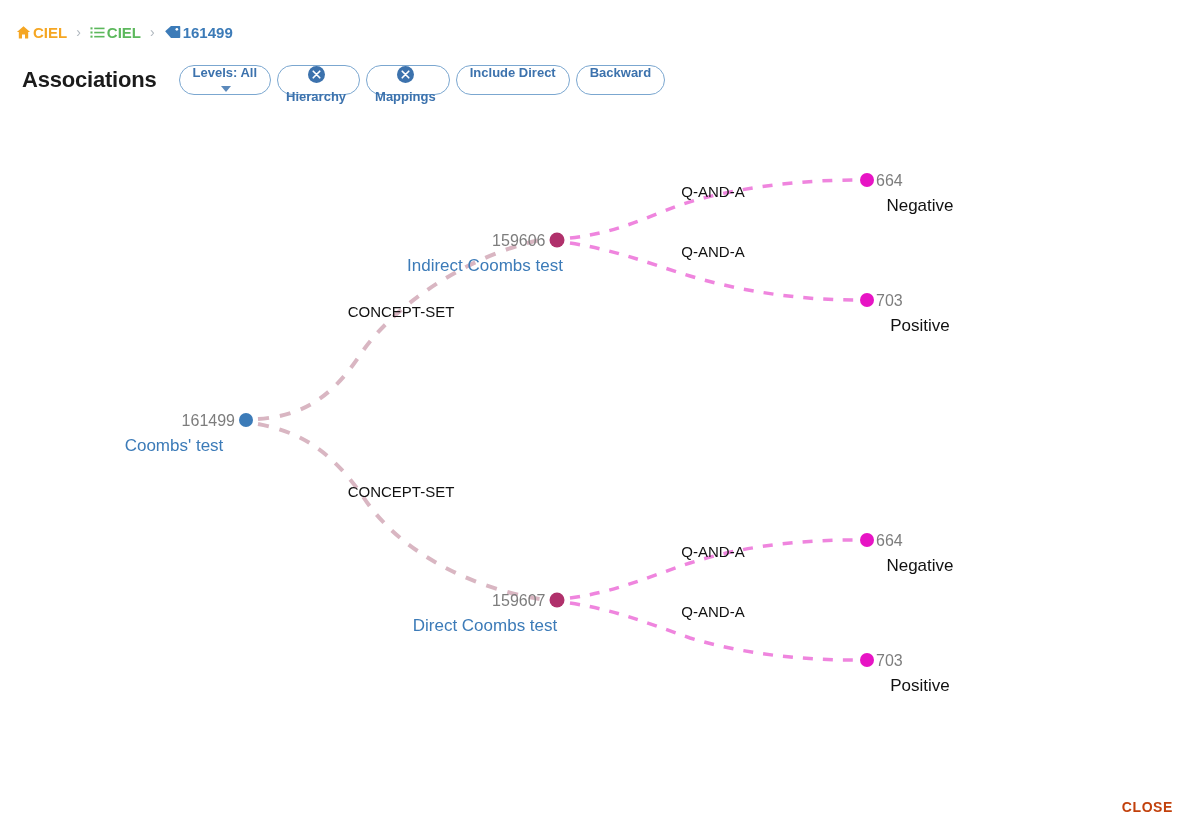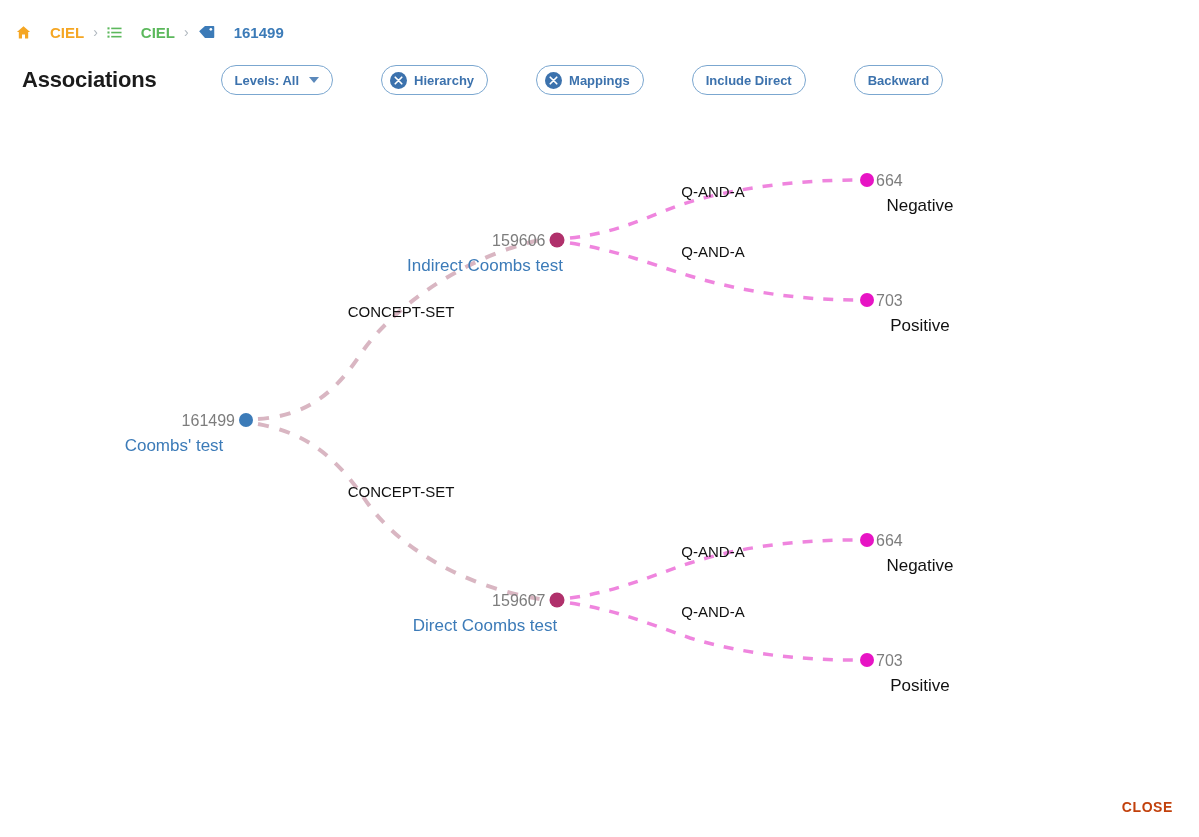--- a/index.html
+++ b/index.html
@@ -22,21 +22,21 @@
     top: 20px;
     left: 16px;
     display: flex;
     align-items: center;
     gap: 0px;
     height: 24px;
   }
   .bc-item {
     display: flex;
     align-items: center;
-    gap: 19px;
+    gap: 2px;
     font-size: 15px;
     font-weight: bold;
     cursor: pointer;
   }
   .bc-item.home { color: #f5a623; }
   .bc-item.source { color: #5cb85c; }
   .bc-item.concept { color: #3c7bb8; }
   .bc-sep {
     color: #b0b8bf;
     font-size: 14px;
@@ -47,21 +47,20 @@
 
   
   .toolbar {
     position: absolute;
     top: 62px;
     left: 22px;
     right: 0;
     display: flex;
     align-items: center;
     height: 36px;
-    gap: 42px;
   }
   .panel-title {
     font-size: 22px;
     font-weight: bold;
     color: #1b1b1b;
     letter-spacing: -0.2px;
     margin-right: 22px;
     white-space: nowrap;
   }
   .chip {
@@ -73,20 +72,21 @@
     border: 1px solid #7ba7d0;
     border-radius: 16px;
     color: #3c72ad;
     font-size: 13px;
     font-weight: bold;
     background: #fff;
     margin-right: 6px;
     cursor: pointer;
     white-space: nowrap;
     box-sizing: border-box;
+    flex-direction: column;
   }
   .chip.pad-left { padding-left: 8px; align-items: center; }
   .chip .lbl { line-height: 1; }
   .x-circle {
     width: 17px; height: 17px;
     border-radius: 50%;
     background: #3c72ad;
     display: inline-flex;
     align-items: center;
     justify-content: center;

